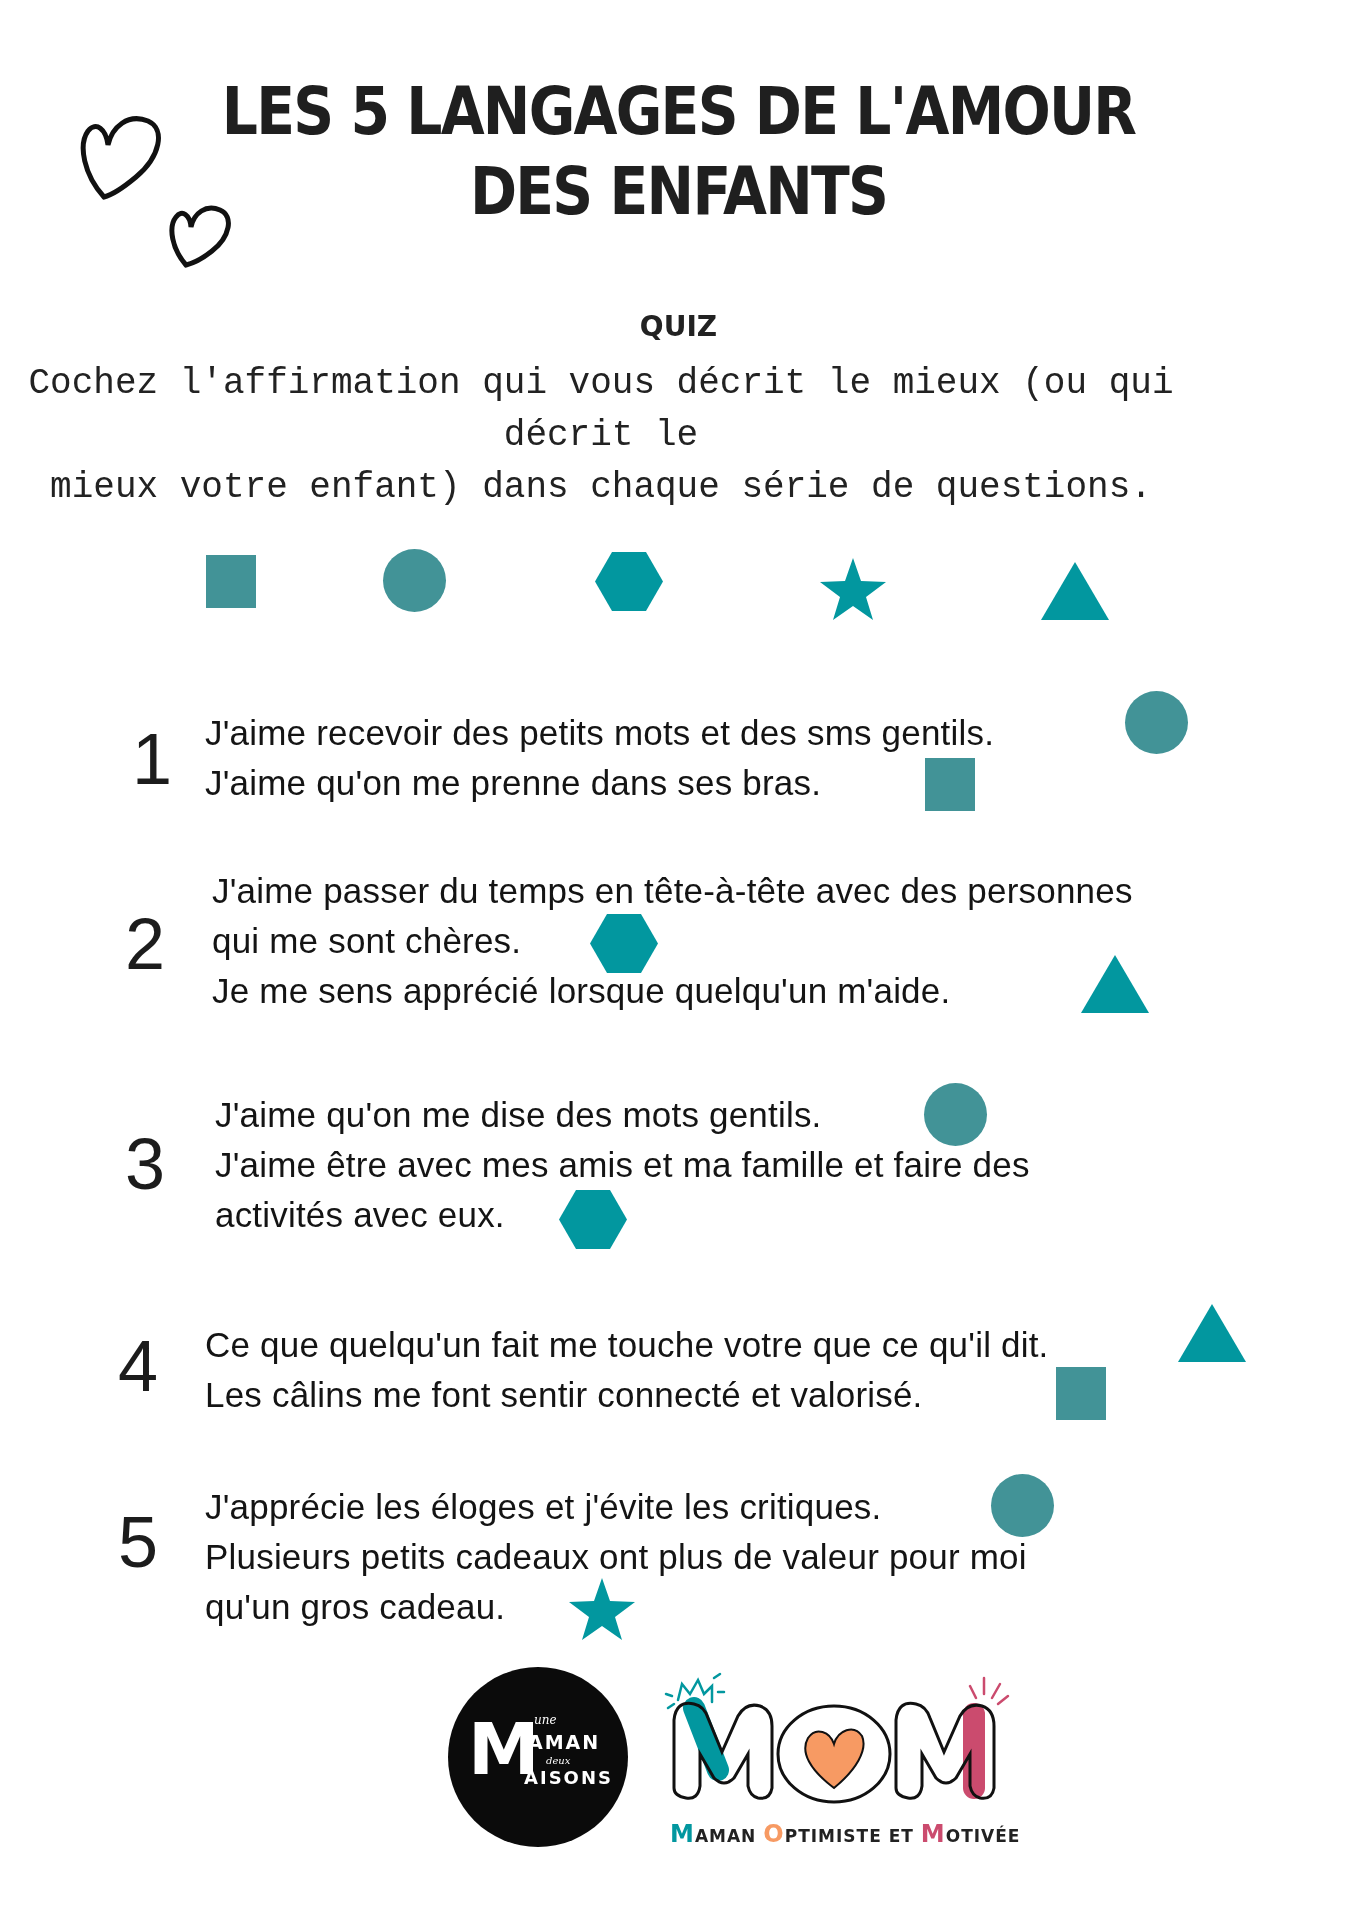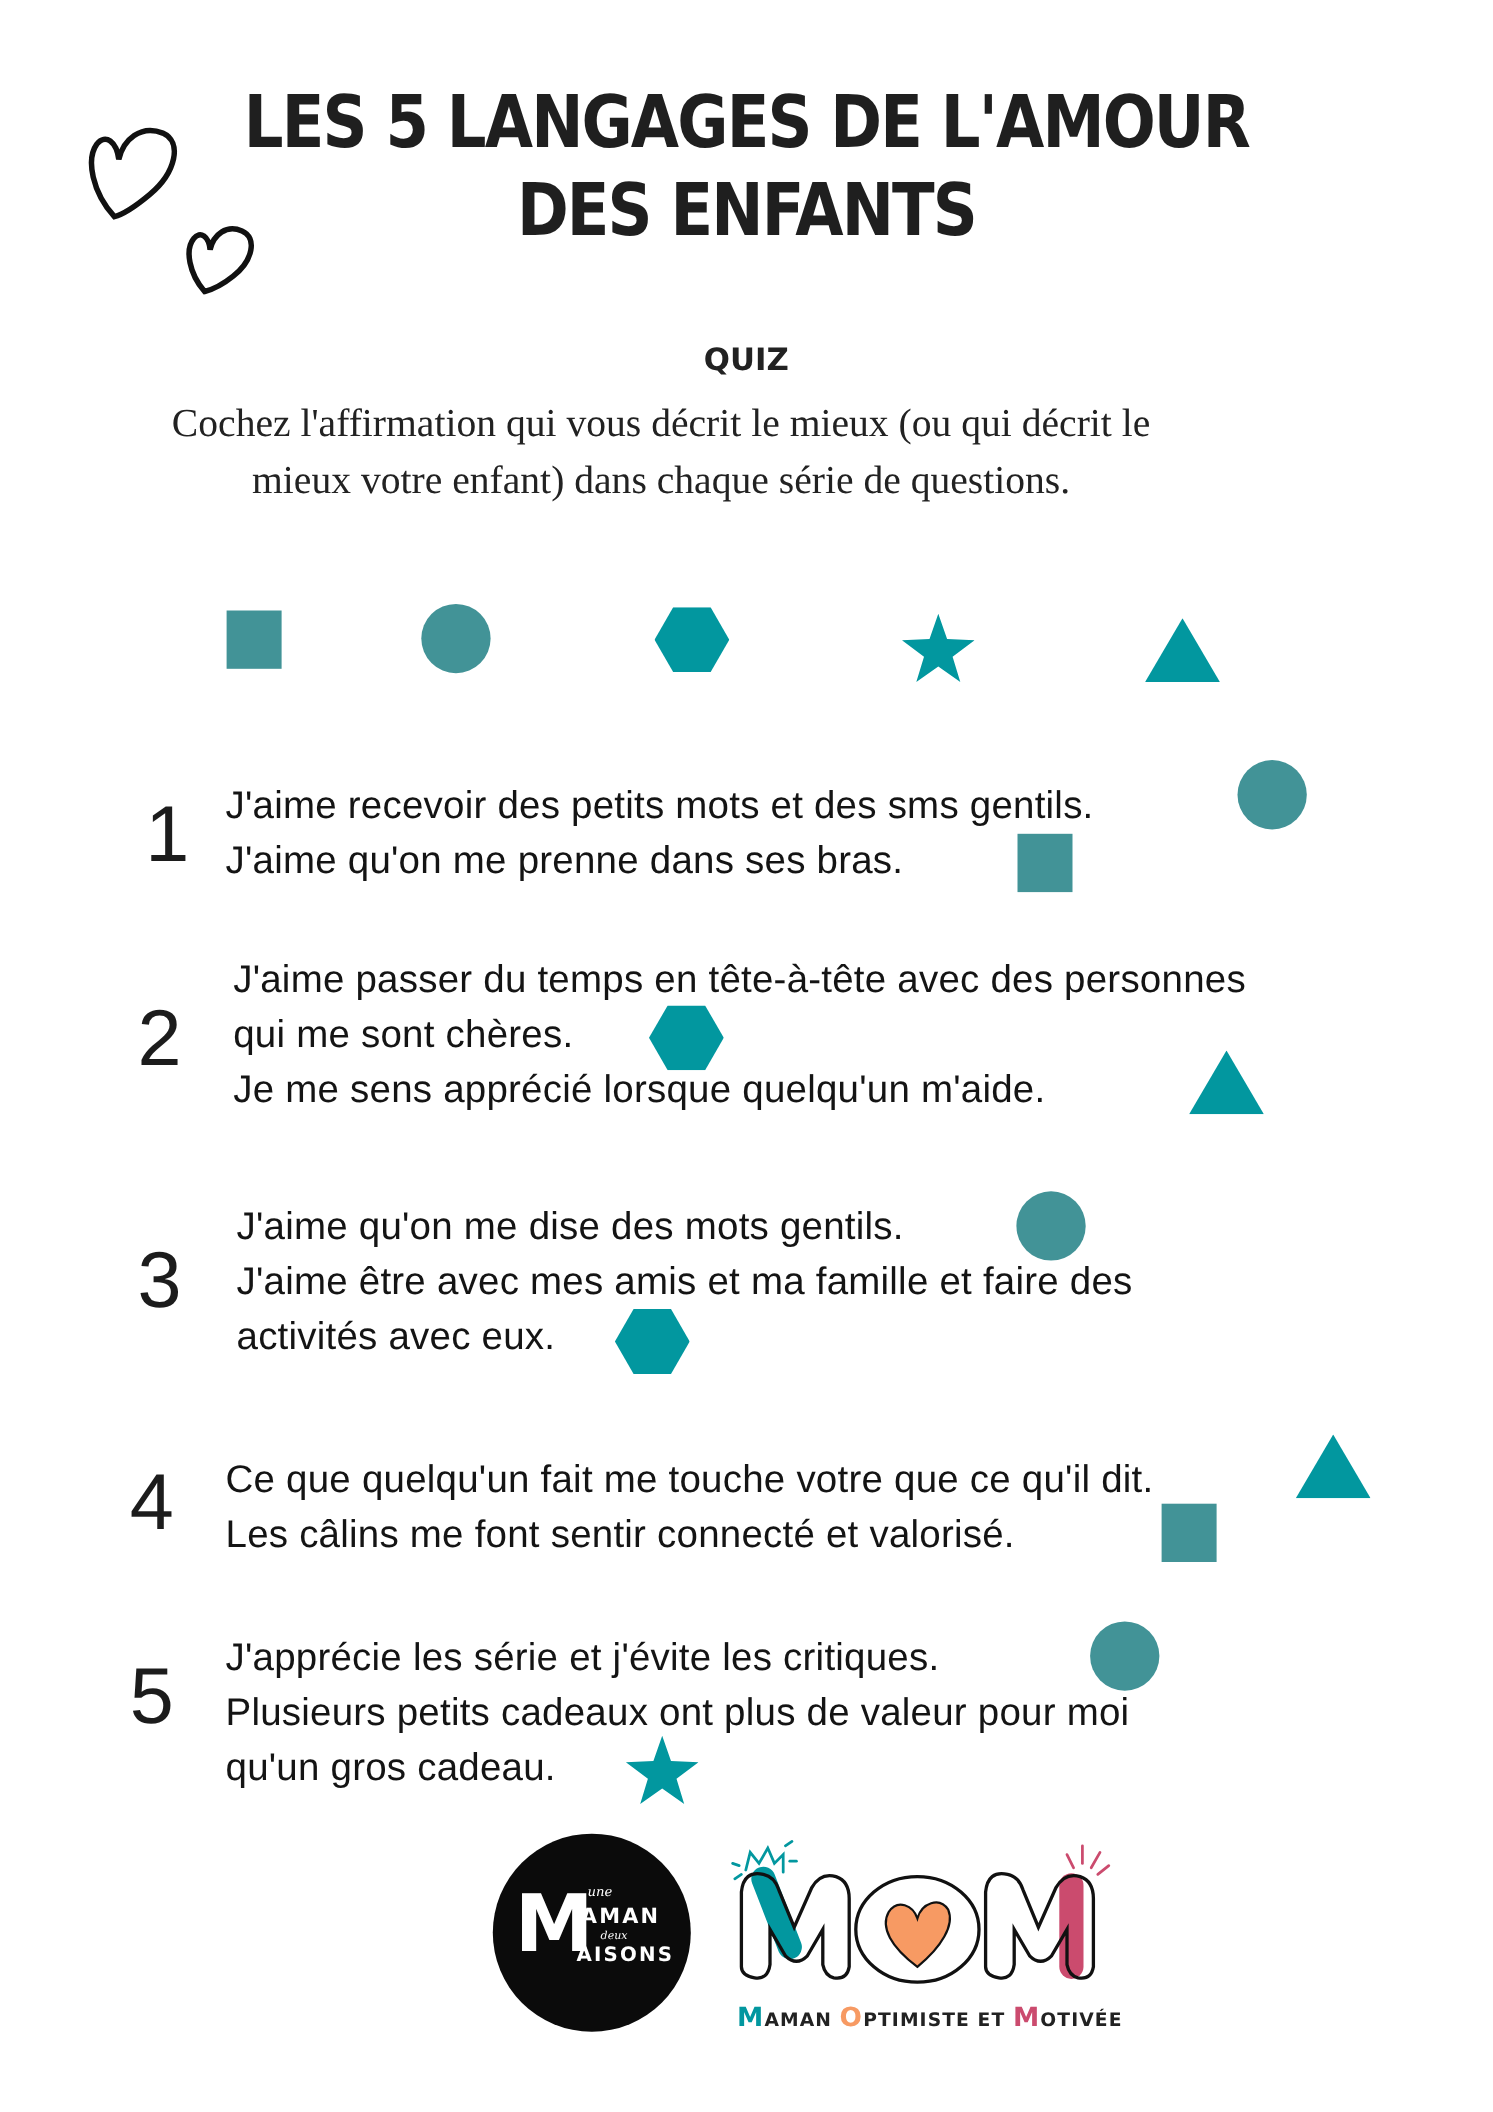--- a/index.html
+++ b/index.html
@@ -14,21 +14,21 @@
     font-size: 66px; line-height: 80px; letter-spacing: -2px; color: #1f1f1f;
     transform: scaleX(0.86); transform-origin: 50% 0;
   }
   .quiz-label {
     left: 0; width: 1357px; top: 310px; text-align: center;
     font-family: "DejaVu Sans", sans-serif; font-weight: bold; font-size: 28px;
     color: #222;
   }
   .intro {
     left: 0; width: 1202px; top: 358px; text-align: center;
-    font-family: Liberation Serif, serif; font-size: 36px; line-height: 52px; color: #222;
+    font-family: Liberation Mono, monospace; font-size: 36px; line-height: 52px; color: #222;
   }
   .qnum {
     font-family: "Liberation Sans", sans-serif; font-size: 72px; line-height: 72px; color: #1c1c1c;
   }
   .qline {
     font-family: "Liberation Sans", sans-serif; font-size: 35px; line-height: 50px; color: #141414;
     white-space: nowrap; letter-spacing: 0.2px;
   }
   .shape { position: absolute; }
   svg { display: block; }
@@ -115,21 +115,21 @@
   <div class="abs qline" style="left:205px; top:20px;">Ce que quelqu'un fait me touche votre que ce qu'il dit.</div>
   <div class="abs qline" style="left:205px; top:70px;">Les câlins me font sentir connecté et valorisé.</div>
   <svg class="shape" style="left:1178px; top:4px;" width="68" height="58" viewBox="0 0 68 58">
       <polygon points="34,0 68,58 0,58" fill="#02979f"></polygon>
     </svg>
   <div class="shape" style="left:1056px; top:67px; width:50px; height:53px; background:#429397;"></div>
 </div>
 
 <div class="abs" style="left:0; top:1470px; width:1357px; height:170px;">
   <div class="abs qnum" style="left:118px; top:36px;">5</div>
-  <div class="abs qline" style="left:205px; top:12px;">J'apprécie les série et j'évite les critiques.</div>
+  <div class="abs qline" style="left:205px; top:12px;">J'apprécie les éloges et j'évite les critiques.</div>
   <div class="abs qline" style="left:205px; top:62px;">Plusieurs petits cadeaux ont plus de valeur pour moi</div>
   <div class="abs qline" style="left:205px; top:112px;">qu'un gros cadeau.</div>
   <div class="shape" style="left:991px; top:4px; width:63px; height:63px; border-radius:50%; background:#429397;"></div>
   <svg class="shape" style="left:569px; top:108px;" width="66" height="62" viewBox="0 0 66 62">
       <polygon points="33,0 41,23 66,24 46,39 53,62 33,48 13,62 20,39 0,24 25,23" fill="#02979f"></polygon>
     </svg>
 </div>
 
 <div class="abs" style="left:448px; top:1667px; width:180px; height:180px; border-radius:50%; background:#0b0b0b;">
   <div class="abs" style="left:20px; top:46px; font-family:'DejaVu Sans',sans-serif; font-weight:bold; font-size:72px; line-height:72px; color:#fff;">M</div>

